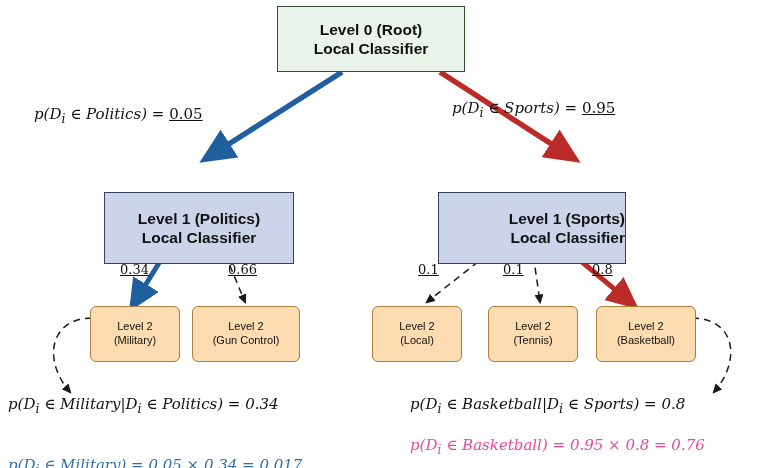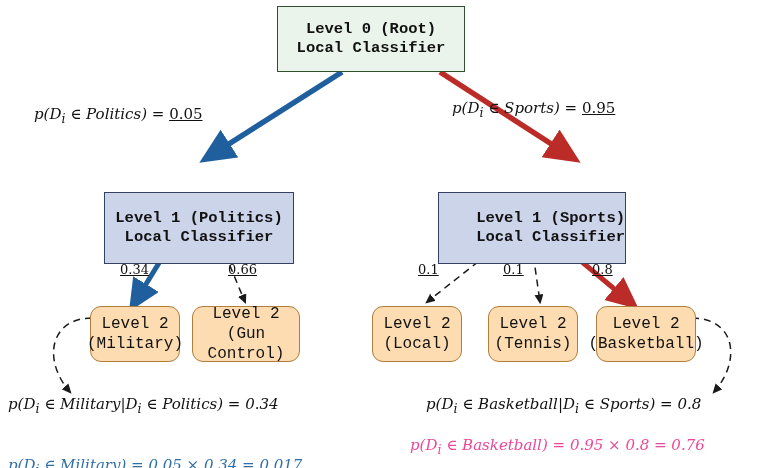--- a/index.html
+++ b/index.html
@@ -29,42 +29,41 @@
     display: flex;
     flex-direction: column;
     align-items: center;
     justify-content: center;
     text-align: center;
     border: 1.6px solid #3a3a3a;
   }
   .node .line {
     display: block;
     line-height: 1.25;
-    font-family: Liberation Mono, monospace;
   }
   .node-root {
     background: #eaf4ea;
     border-color: #2f4f2f;
     font-weight: bold;
     font-size: 15.5px;
     color: #111;
   }
   .node-l1 {
     background: #ccd4ea;
     border-color: #33405f;
     font-weight: bold;
     font-size: 15.5px;
     color: #111;
     margin-top: 32px;
   }
   .node-l2 {
     background: #fcdcb0;
     border-color: #b07d3a;
-    border-radius: 11px;
-    font-size: 16px;
+    border-radius: 6px;
+    font-size: 11px;
     color: #111;
     font-weight: normal;
   }
   .mathlabel {
     position: absolute;
     font-family: "DejaVu Serif", serif;
     font-style: italic;
     font-size: 15px;
     color: #111;
     white-space: nowrap;
@@ -186,21 +185,21 @@
   <div class="smallnum" style="left:592px; top:262px;">0.8</div>
 
   <div class="eq" style="left:8px; top:395px;">
     <span>p(D</span><sub>i</sub><span> ∈ Military|D</span><sub>i</sub><span> ∈ Politics) = </span><span class="up rm">0.34</span>
   </div>
 
   <div class="eq blue" style="left:8px; top:436px;margin-top:20px;">
     <span>p(D</span><sub>i</sub><span> ∈ Military) = 0.05 × 0.34 = </span><span class="up rm">0.017</span>
   </div>
 
-  <div class="eq" style="left:410px; top:395px;margin-left:16px;">
+  <div class="eq" style="left:410px; top:395px;">
     <span>p(D</span><sub>i</sub><span> ∈ Basketball|D</span><sub>i</sub><span> ∈ Sports) = </span><span class="up rm">0.8</span>
   </div>
 
   <div class="eq red" style="left:410px; top:436px;">
     <span>p(D</span><sub>i</sub><span> ∈ Basketball) = 0.95 × 0.8 = </span><span class="up rm">0.76</span>
   </div>
 
 </div>
 
 </body></html>

